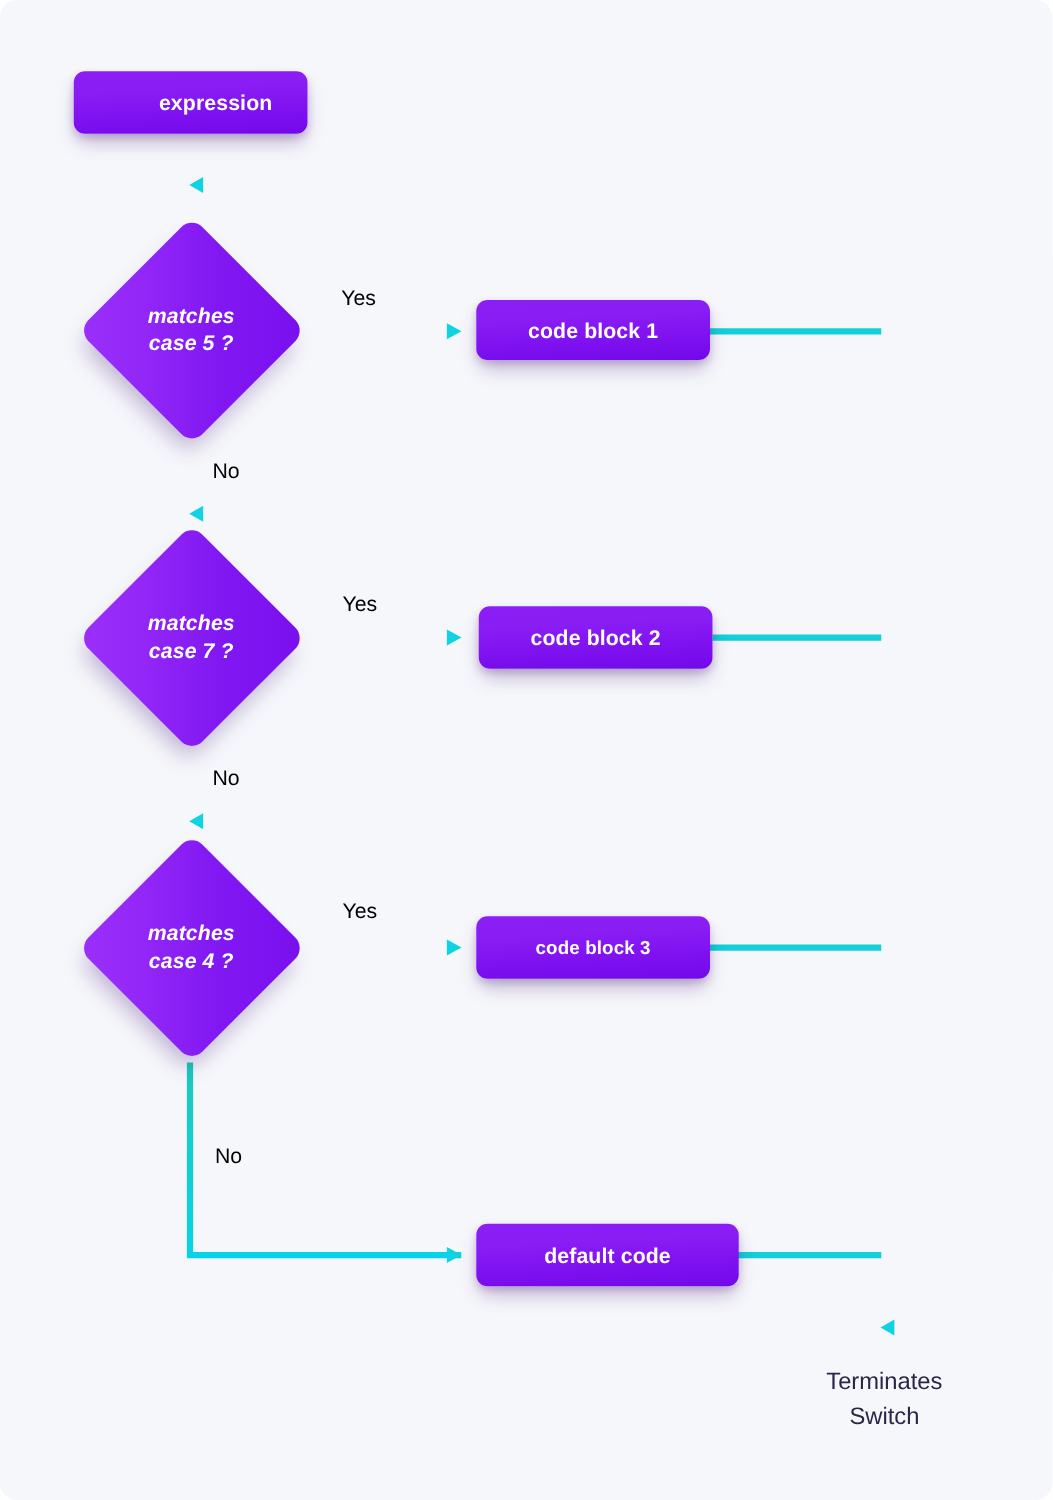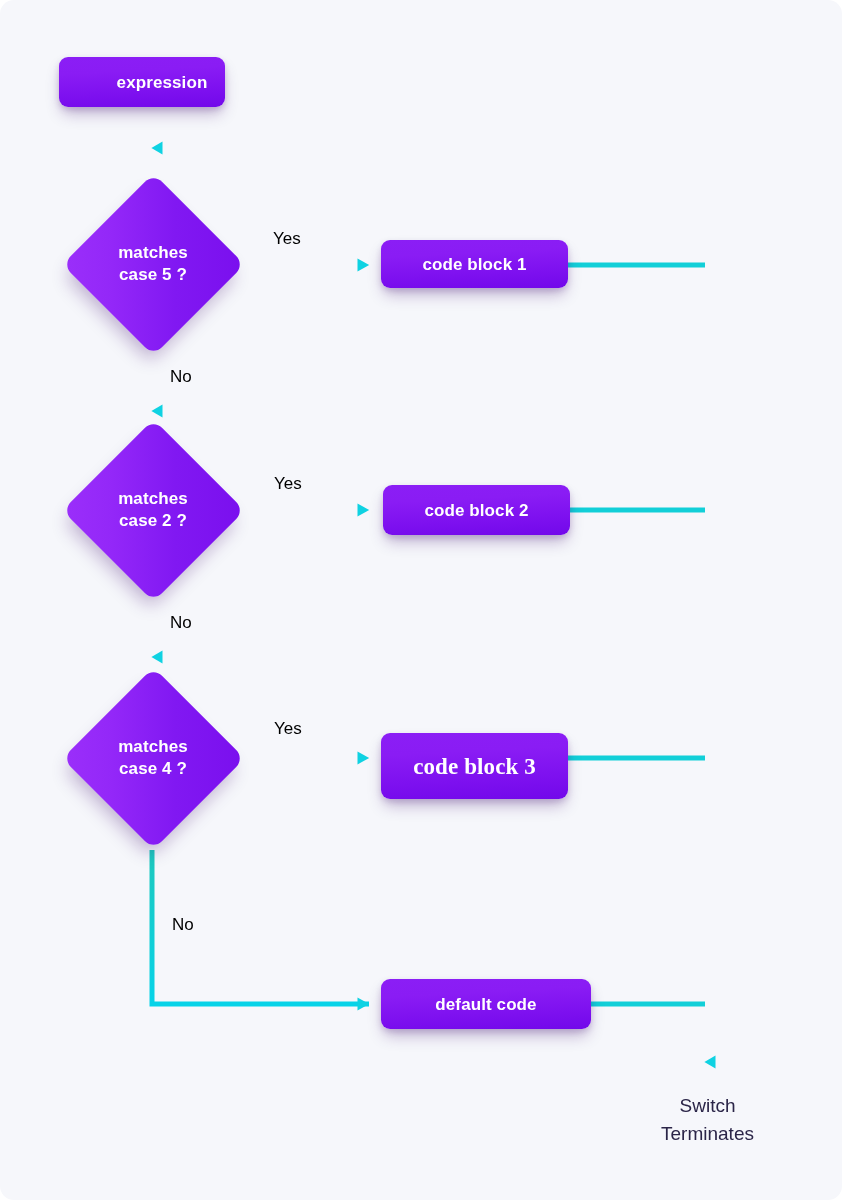--- a/index.html
+++ b/index.html
@@ -47,20 +47,21 @@
     box-sizing: border-box;
   }
   .node-box span { display: block; line-height: 1; }
 
   
   .node-diamond {
     position: absolute;
     display: flex;
     align-items: center;
     justify-content: center;
+    font-style: italic;
   }
   .node-diamond .dia-shape {
     position: absolute;
     left: 50%;
     top: 50%;
     width: 129px;
     height: 129px;
     margin-left: -64.5px;
     margin-top: -64.5px;
     transform: rotate(45deg);
@@ -142,71 +143,71 @@
       <path d="M570,510 L705,510" stroke="#12cfd8"></path>
 
       <path d="M568,758 L705,758" stroke="#12cfd8"></path>
 
       <path d="M568,1004 L705,1004" stroke="#12cfd8"></path>
 
       <path d="M705,263 L705,1062" stroke="url(#tealV)" marker-end="url(#arrowDown)"></path>
     </g>
   </svg>
 
-  <div class="node-box" style="left:59px; top:57px; width:166px; height:50px; font-size:17px;padding-left:40px;">
+  <div class="node-box" style="left:59px; top:57px; width:187px; height:50px; font-size:17px;padding-left:40px;">
     <span>expression</span>
   </div>
 
   <div class="node-diamond" style="left:62px; top:173px; width:182px; height:182px;">
     <div class="dia-shape"></div>
     <div class="dia-label">
       <div>matches</div>
       <div>case 5 ?</div>
     </div>
   </div>
 
   <div class="node-diamond" style="left:62px; top:419px; width:182px; height:182px;">
     <div class="dia-shape"></div>
     <div class="dia-label">
       <div>matches</div>
-      <div>case 2 ?</div>
+      <div>case 7 ?</div>
     </div>
   </div>
 
   <div class="node-diamond" style="left:62px; top:667px; width:182px; height:182px;">
     <div class="dia-shape"></div>
     <div class="dia-label">
       <div>matches</div>
       <div>case 4 ?</div>
     </div>
   </div>
 
   <div class="node-box" style="left:381px; top:240px; width:187px; height:48px; font-size:17px;">
     <span>code block 1</span>
   </div>
 
   <div class="node-box" style="left:383px; top:485px; width:187px; height:50px; font-size:17px;">
     <span>code block 2</span>
   </div>
 
-  <div class="node-box" style="left:381px; top:733px; width:187px; height:66px; font-size:23px;font-family:Liberation Serif, serif;">
+  <div class="node-box" style="left:381px; top:733px; width:187px; height:50px; font-size:15px;">
     <span>code block 3</span>
   </div>
 
   <div class="node-box" style="left:381px; top:979px; width:210px; height:50px; font-size:17px;">
     <span>default code</span>
   </div>
 
   <div class="edge-label" style="left:273px; top:229px;">Yes</div>
   <div class="edge-label" style="left:170px; top:367px;">No</div>
 
   <div class="edge-label" style="left:274px; top:474px;">Yes</div>
   <div class="edge-label" style="left:170px; top:613px;">No</div>
 
   <div class="edge-label" style="left:274px; top:719px;">Yes</div>
   <div class="edge-label" style="left:172px; top:915px;">No</div>
 
   <div class="terminal-label" style="left:605px; top:1092px; width:205px;">
+    <div>Terminates</div>
     <div>Switch</div>
-    <div>Terminates</div>
   </div>
 
 </div>
 
 </body></html>

